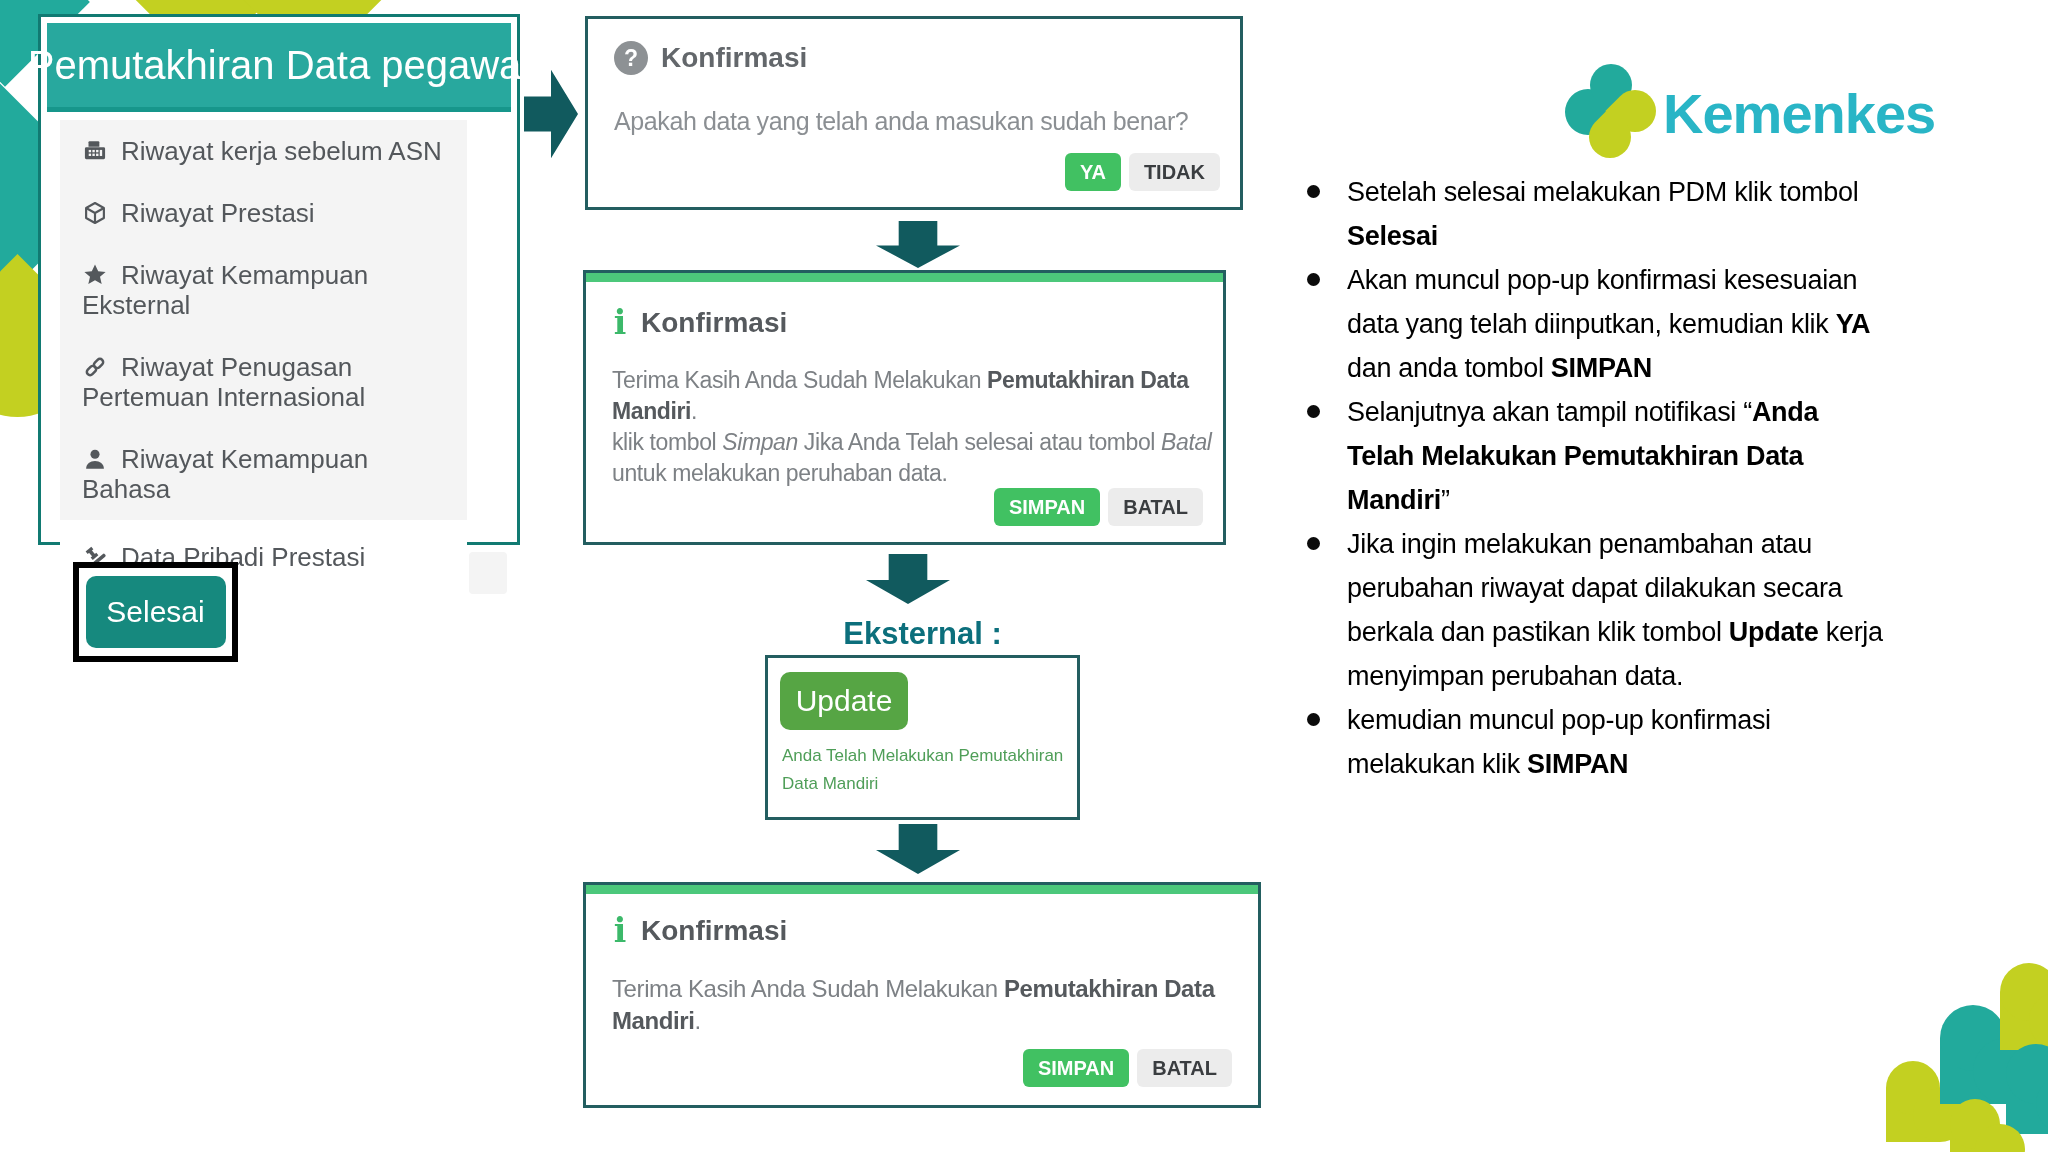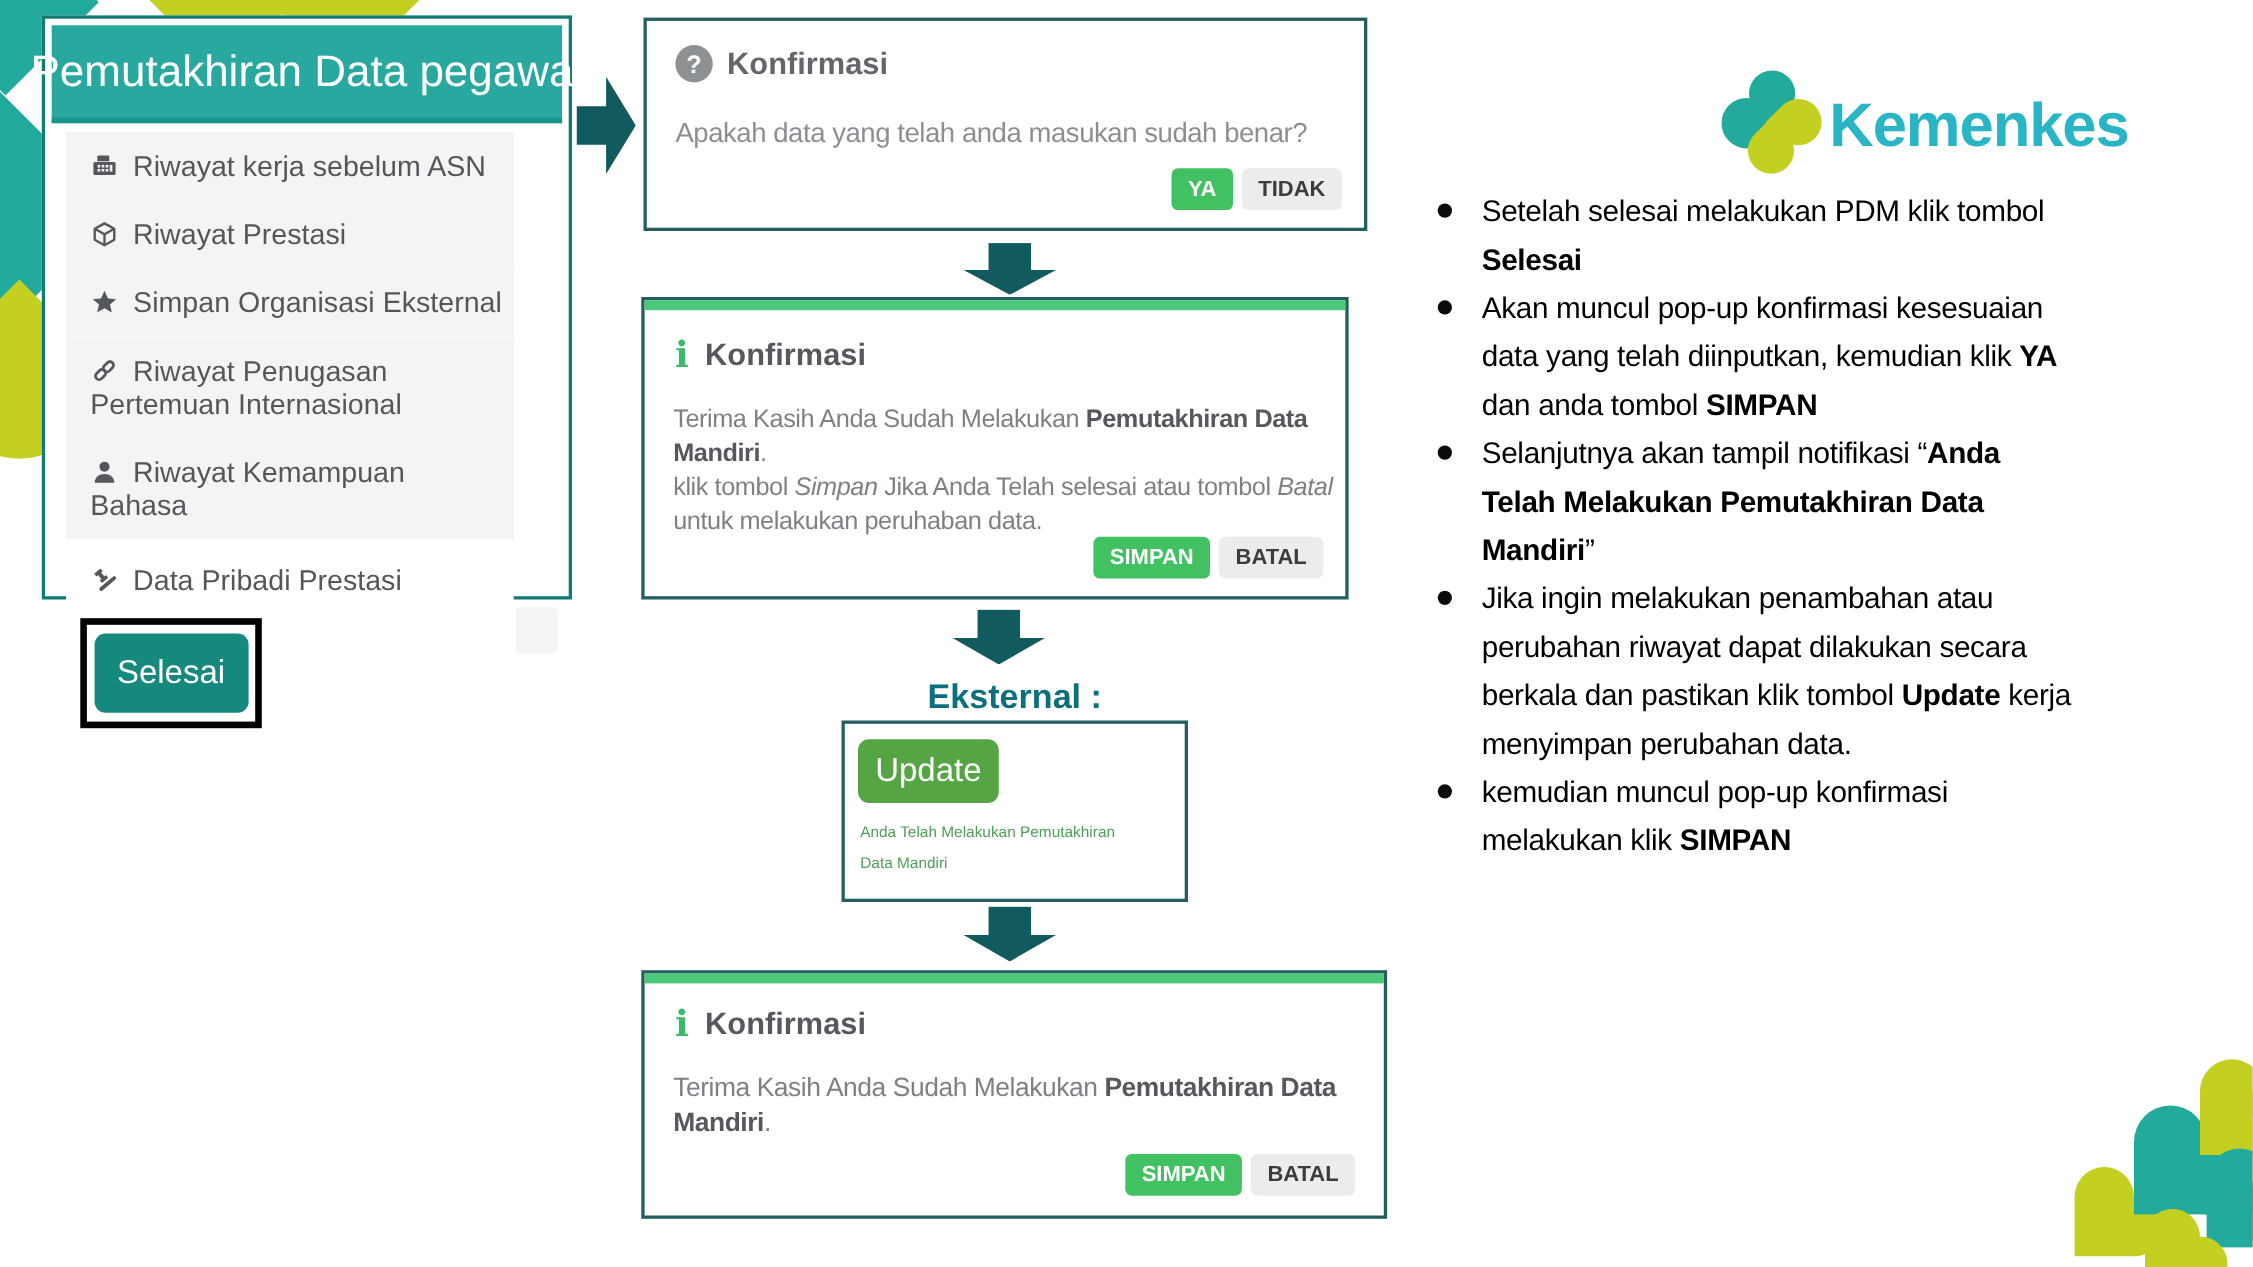--- a/index.html
+++ b/index.html
@@ -69,21 +69,21 @@
   .btn.green{background:#41c162;color:#fff;}
   .btn.grey{background:#ececec;color:#3a3d40;}
 
   
   .notif-heading{position:absolute;left:765px;top:616px;width:315px;text-align:center;font-size:31px;
         font-weight:700;color:#0c6f7c;z-index:1;}
   .notif-box{position:absolute;left:765px;top:655px;width:315px;height:165px;border:3px solid #235e60;
         background:#fff;box-sizing:border-box;z-index:1;}
   .update-btn{position:absolute;left:12px;top:14px;width:128px;height:58px;background:#56a544;border:none;
         border-radius:10px;color:#fff;font-size:30px;font-family:inherit;cursor:pointer;}
-  .notif-msg{position:absolute;left:14px;top:84px;margin:0;font-size:14px;line-height:28px;color:#4f9e58;}
+  .notif-msg{position:absolute;left:14px;top:84px;margin:0;font-size:17px;line-height:28px;color:#4f9e58;}
 
   
   .logo{position:absolute;left:1563px;top:62px;width:420px;height:110px;z-index:1;}
   .logo .petal{position:absolute;}
   .logo-text{position:absolute;left:100px;top:22px;font-size:56px;font-weight:800;color:#29b5c6;
         letter-spacing:-1px;line-height:60px;}
   .bullets{position:absolute;left:1307px;top:170px;width:730px;margin:0;padding:0;list-style:none;z-index:1;}
   .bullets li{display:flex;gap:27px;}
   .bdot{width:13px;height:13px;border-radius:50%;background:#0b0b0b;margin-top:15px;flex:none;}
   .btext{margin:0;font-size:27px;line-height:44px;color:#000;white-space:pre-line;letter-spacing:-0.3px;width:700px;}
@@ -113,21 +113,21 @@
               <rect x="9.6" y="14.4" width="2.2" height="2.2" fill="#f4f4f4"></rect>
               <rect x="13" y="14.4" width="2.2" height="2.2" fill="#f4f4f4"></rect>
               <rect x="16.4" y="11" width="2.2" height="5.6" fill="#f4f4f4"></rect>
             </svg></span><span>Riwayat kerja sebelum ASN</span></li>
         <li><span class="mi-icon"><svg viewBox="0 0 24 24" fill="none" stroke="#54585c" stroke-width="2" stroke-linejoin="round">
               <path d="M12 2.8 20.2 7.4v9.2L12 21.2 3.8 16.6V7.4z"></path>
               <path d="M3.8 7.4 12 12l8.2-4.6M12 21.2V12"></path>
             </svg></span><span>Riwayat Prestasi</span></li>
         <li><span class="mi-icon"><svg viewBox="0 0 24 24" fill="#54585c">
               <path d="M12 2.2l2.95 6.35 6.85.62-5.18 4.52 1.55 6.71L12 16.9l-6.17 3.5 1.55-6.71L2.2 9.17l6.85-.62z"></path>
-            </svg></span><span>Simpan Organisasi Eksternal</span></li>
+            </svg></span><span>Riwayat Kemampuan Eksternal</span></li>
         <li><span class="mi-icon"><svg viewBox="0 0 24 24" fill="none" stroke="#54585c" stroke-width="2.3">
               <g transform="rotate(-45 12 12)">
                 <rect x="2.6" y="9" width="9.6" height="6" rx="3"></rect>
                 <rect x="11.8" y="9" width="9.6" height="6" rx="3"></rect>
               </g>
             </svg></span><span>Riwayat Penugasan Pertemuan Internasional</span></li>
         <li><span class="mi-icon"><svg viewBox="0 0 24 24" fill="#54585c">
               <circle cx="12" cy="7.6" r="4.2"></circle>
               <path d="M3.8 21c0-4.6 3.7-7.2 8.2-7.2s8.2 2.6 8.2 7.2z"></path>
             </svg></span><span>Riwayat Kemampuan Bahasa</span></li>

